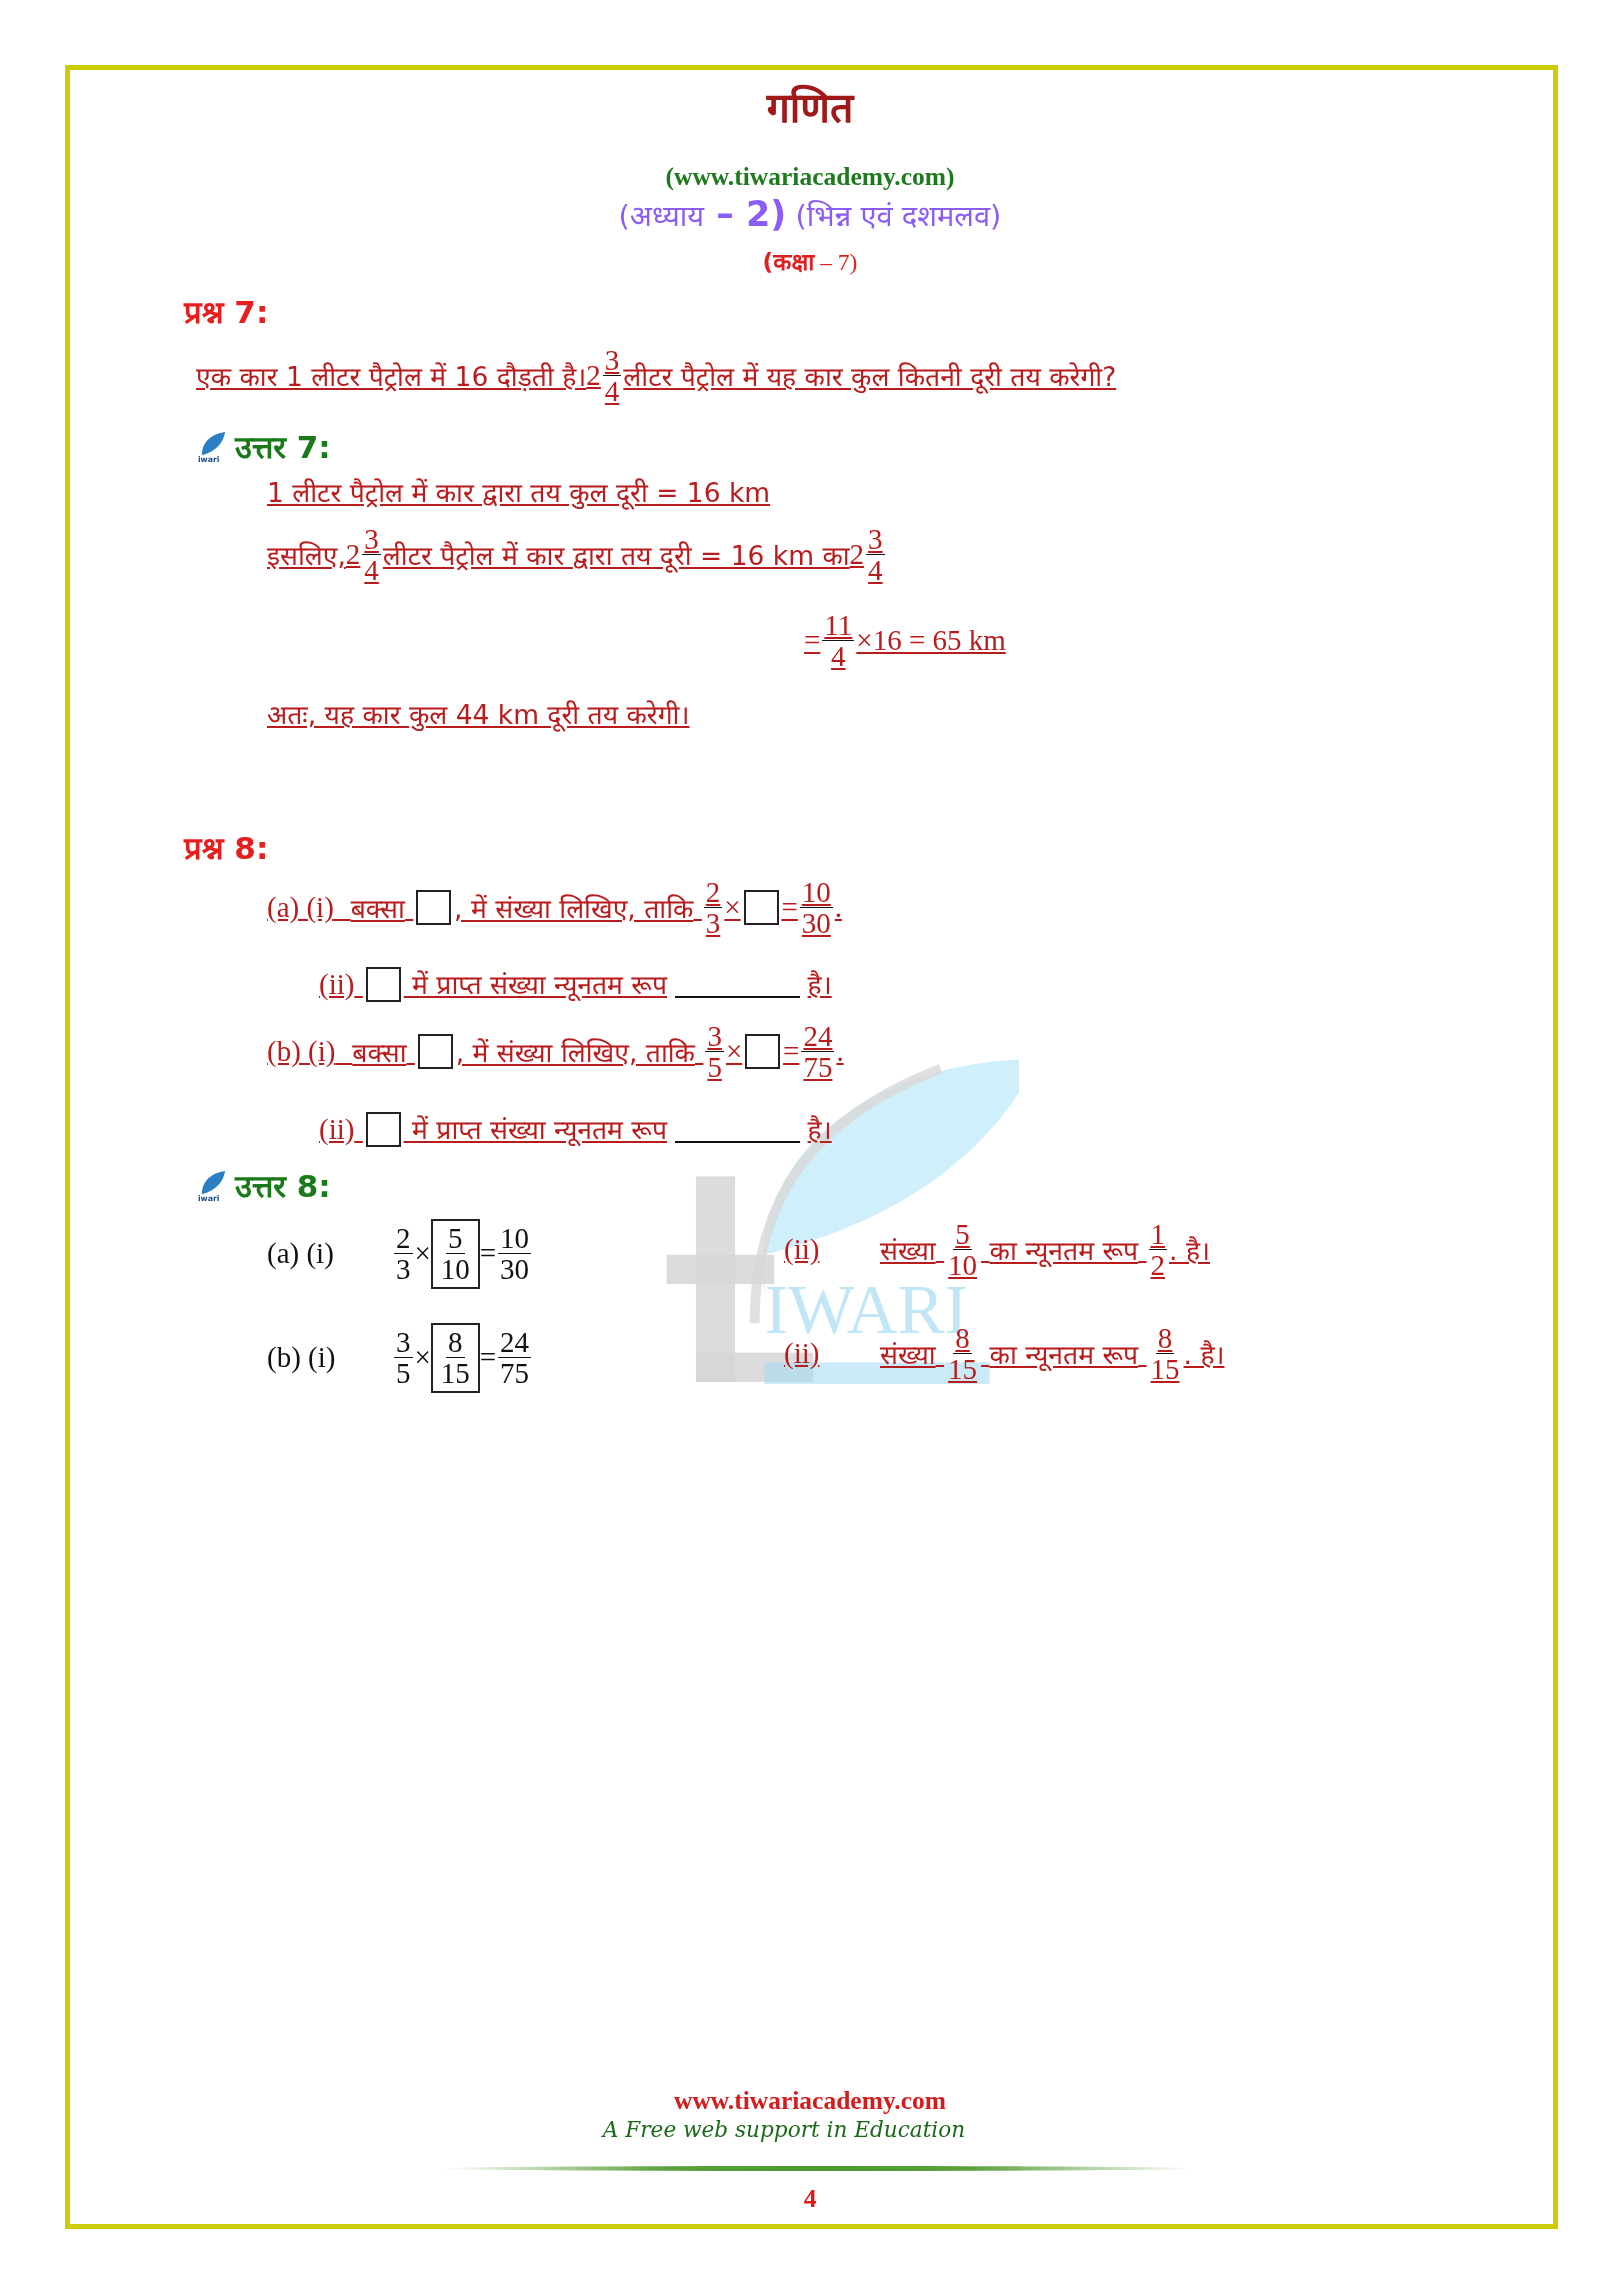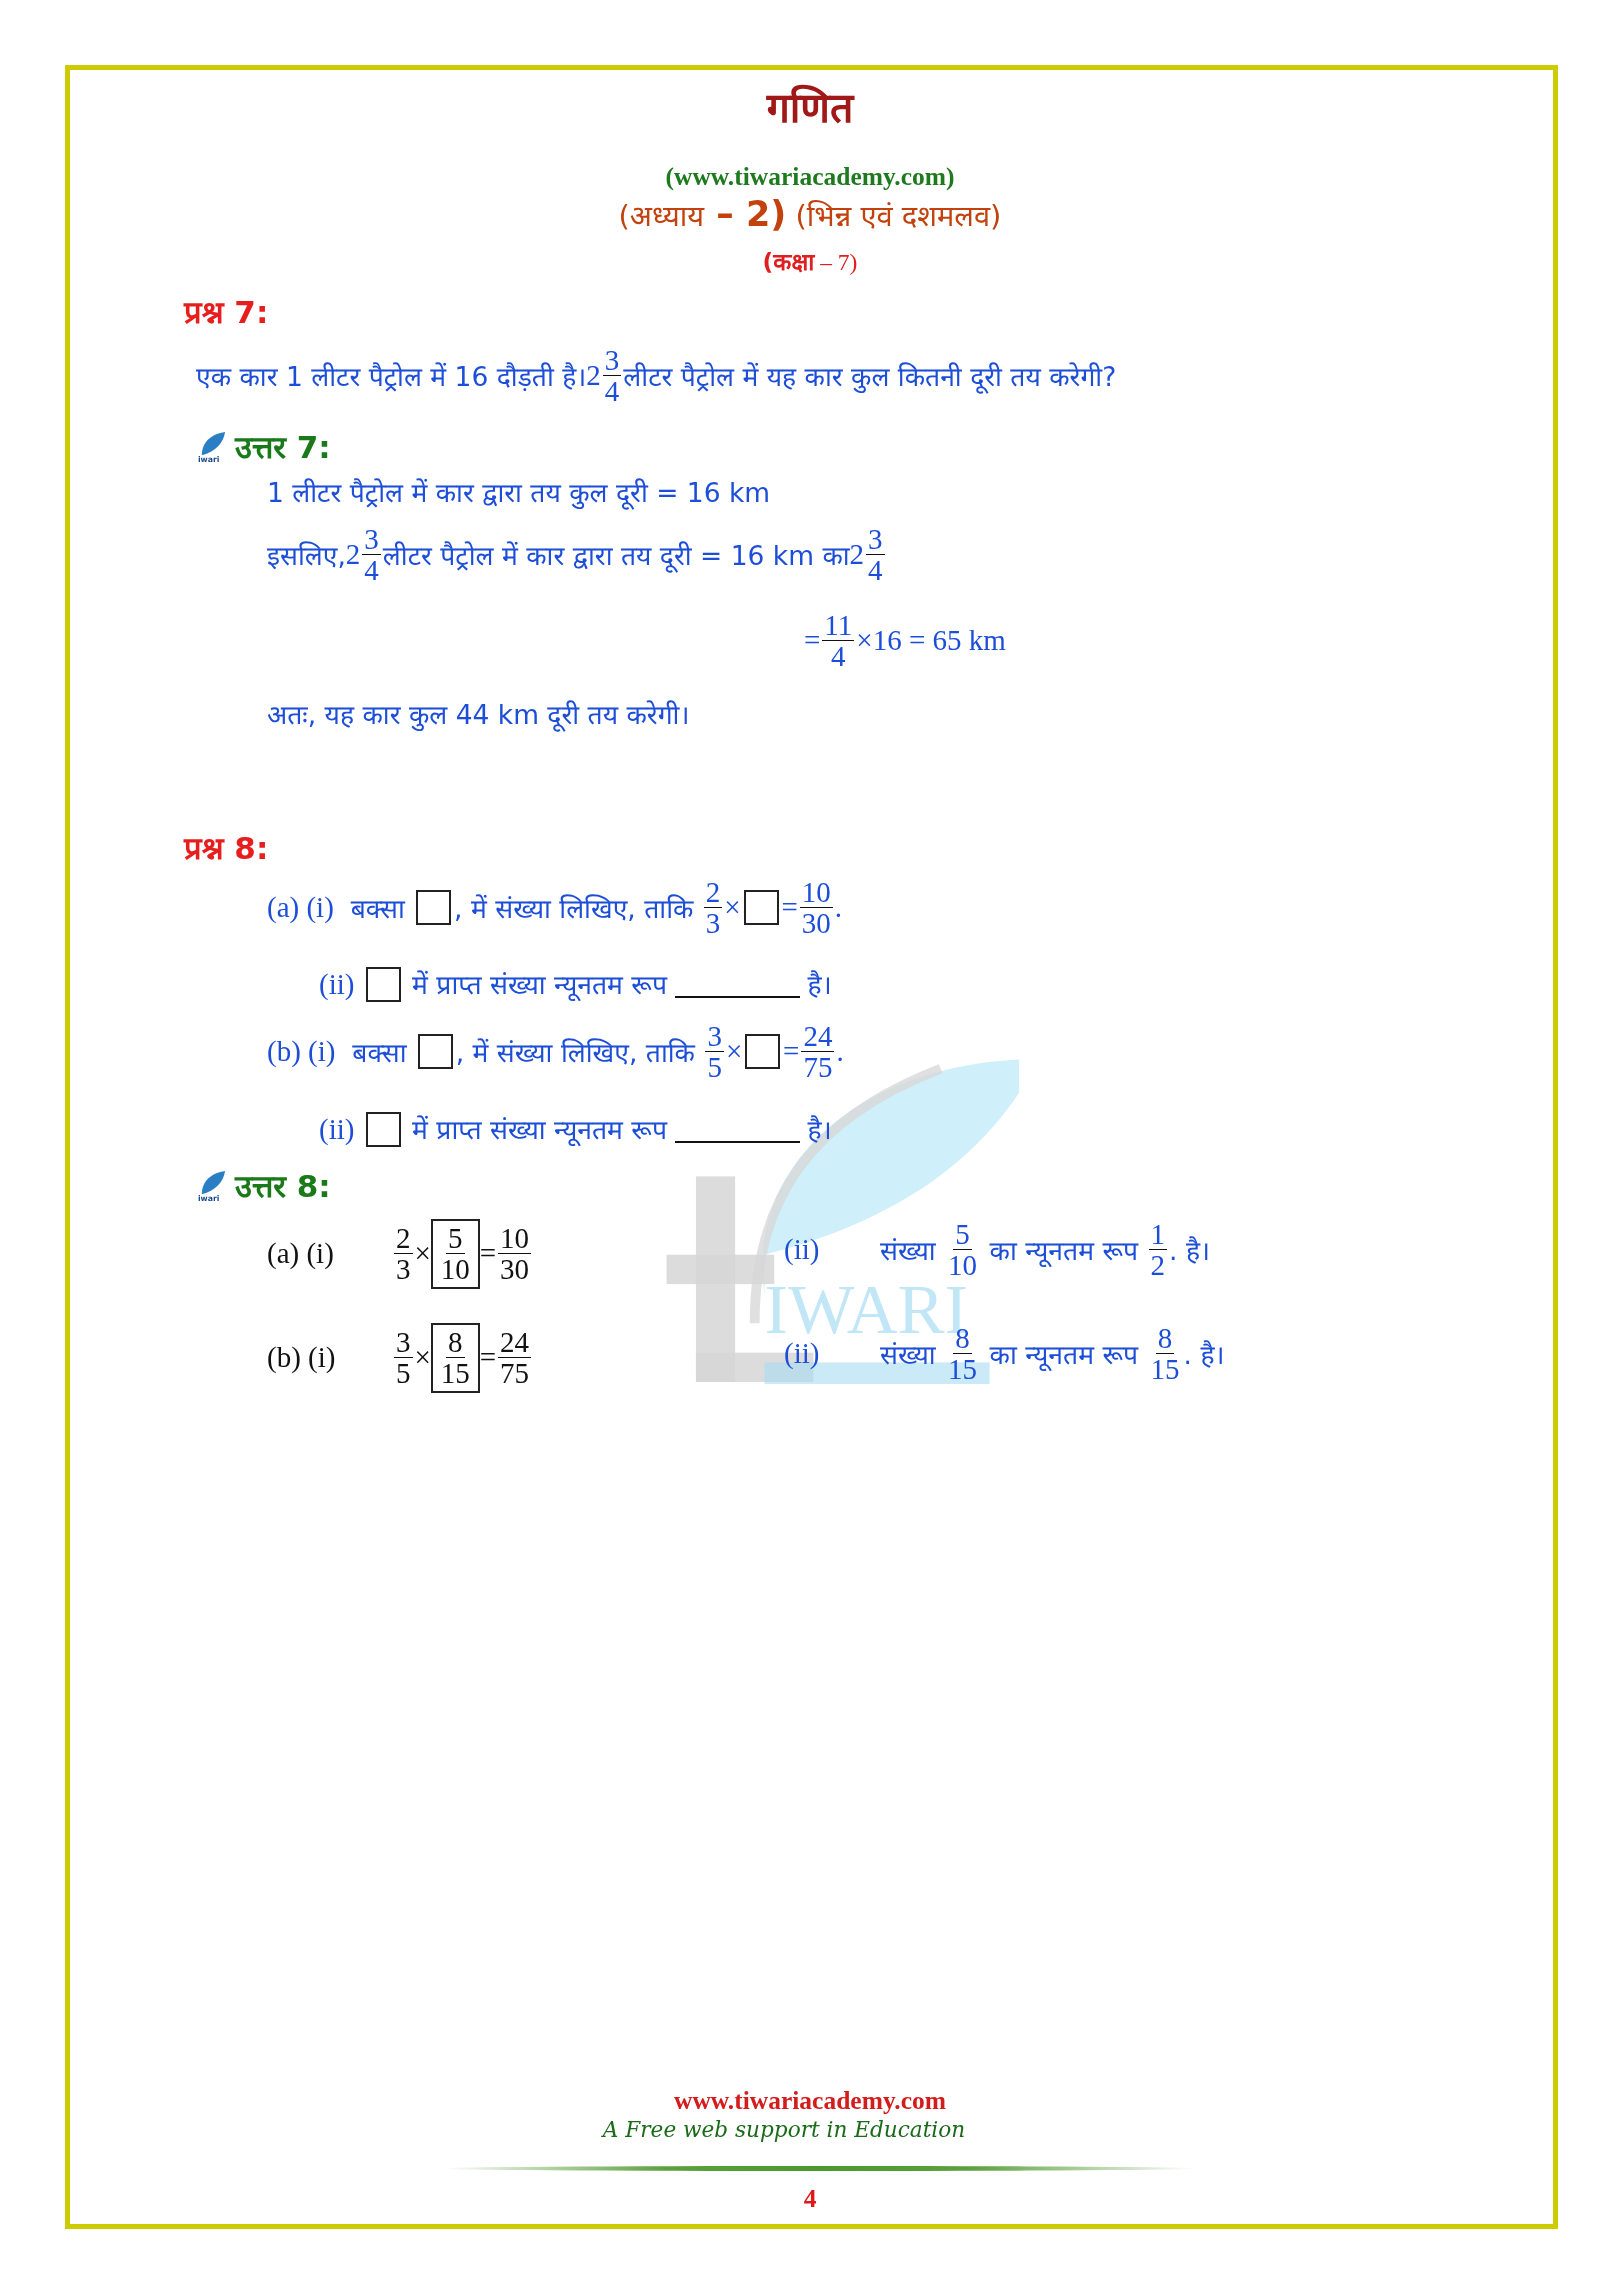--- a/index.html
+++ b/index.html
@@ -6,27 +6,27 @@
   body { width: 1620px; height: 2293px; position: relative; overflow: hidden;
          font-family: "Liberation Serif", "DejaVu Serif", serif; color: #111; }
   .frame { position: absolute; left: 65px; top: 65px; width: 1483px; height: 2154px;
            border: 5.9px solid #cccc00; box-sizing: content-box; }
   .abs { position: absolute; white-space: nowrap; }
   .title { left: 0; width: 1620px; top: 78px; text-align: center;
            font-family: "DejaVu Sans", sans-serif; font-weight: bold; font-size: 41px; color: #a01818; }
   .site { left: 0; width: 1620px; top: 162px; text-align: center; font-weight: bold;
           font-size: 25.5px; color: #1f7a1f; }
   .chapter { left: 0; width: 1620px; top: 194px; text-align: center;
-             font-family: "DejaVu Sans", sans-serif; font-size: 29px; color: #c2410c; }
+             font-family: "DejaVu Sans", sans-serif; font-size: 29px; color: #8b5cf6; }
   .chapter .big { font-weight: bold; font-size: 35px; }
   .class { left: 0; width: 1620px; top: 245px; text-align: center;
            font-family: "DejaVu Sans", sans-serif; font-weight: bold; font-size: 23.5px; color: #e02020; }
   .qhead { font-family: "DejaVu Sans", sans-serif; font-weight: bold; font-size: 31px; color: #e61e1e; }
   .ahead { font-family: "DejaVu Sans", sans-serif; font-weight: bold; font-size: 31px; color: #1a7a1a; }
-  .txt { font-family: "DejaVu Sans", sans-serif; font-size: 26.5px; color: #1d4ed8; }
+  .txt { font-family: "DejaVu Sans", sans-serif; font-size: 26.5px; color: #b91c1c; text-decoration: underline; }
   .num { font-family: "Liberation Serif", serif; font-size: 29px; }
   .frac { display: inline-flex; flex-direction: column; align-items: center; vertical-align: middle;
           font-family: "Liberation Serif", serif; font-size: 29px; line-height: 1.05; margin: 0 2px; }
   .frac .n { padding: 0 2px; border-bottom: 1.5px solid #111; }
   .frac .d { padding: 0 2px; }
   .mixed { display: inline-flex; align-items: center; vertical-align: middle;
            font-family: "Liberation Serif", serif; font-size: 29px; }
   .box { display: inline-block; width: 35px; height: 35px; border: 2px solid #222;
          vertical-align: middle; margin: 0 2.9px; box-sizing: border-box; }
   .ansbox { display: inline-flex; border: 2px solid #222; padding: 2px 3.9px; vertical-align: middle; }

